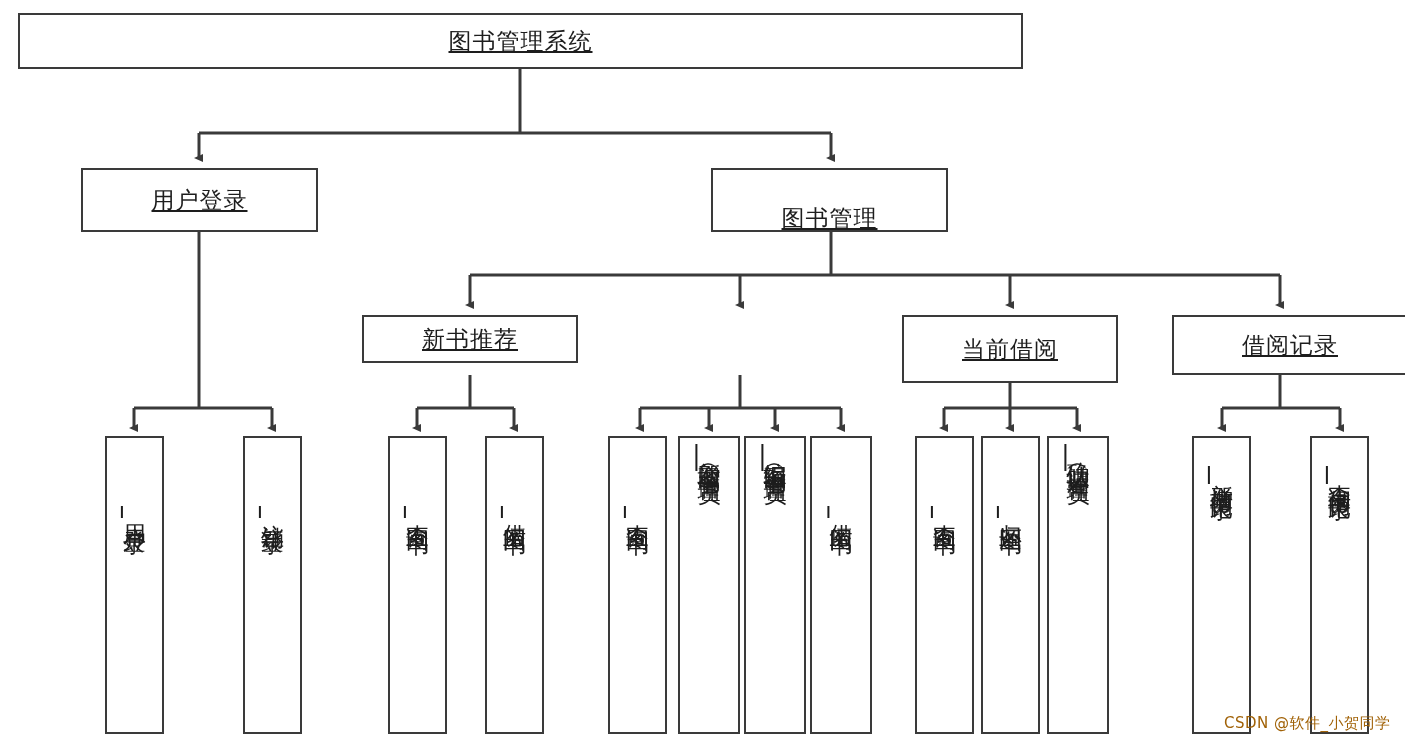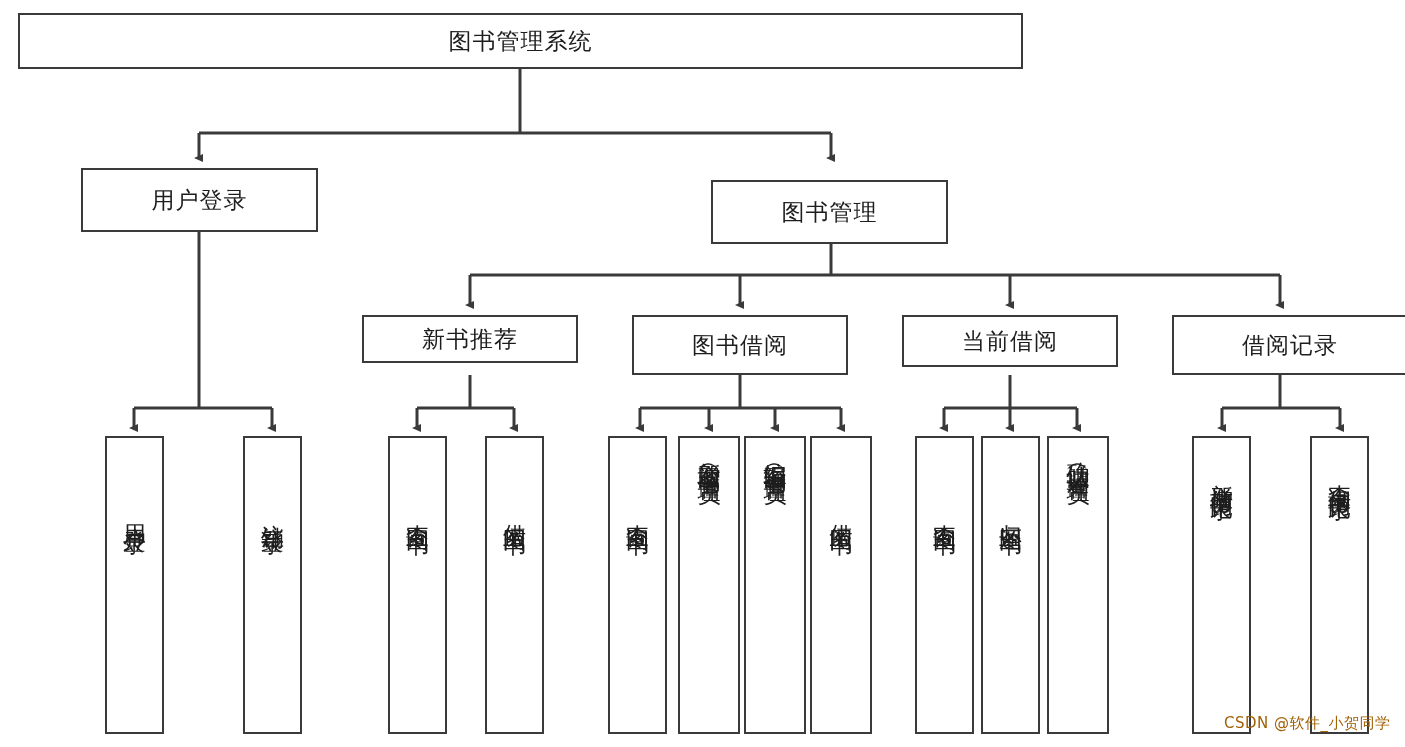--- a/index.html
+++ b/index.html
@@ -27,20 +27,21 @@
   }
   .node {
     position: absolute;
     box-sizing: border-box;
     background: #ffffff;
     border: 2px solid #3a3a3a;
     display: flex;
     align-items: center;
     justify-content: center;
     color: #1d1d1d;
+    text-decoration: underline;
   }
   .node .label {
     display: block;
     white-space: nowrap;
     letter-spacing: 1px;
   }
   .node.h .label {
     font-size: 23px;
     line-height: 1;
   }
@@ -119,31 +120,28 @@
     </g>
   </svg>
 
   <div class="node h" style="left:18px; top:13px; width:1005px; height:56px;">
     <span class="label">图书管理系统</span>
   </div>
 
   <div class="node h" style="left:81px; top:168px; width:237px; height:64px;">
     <span class="label">用户登录</span>
   </div>
-  <div class="node h" style="left:711px; top:180px; width:237px; height:64px;">
+  <div class="node h" style="left:711px; top:168px; width:237px; height:64px;align-items:flex-end;">
     <span class="label">图书管理</span>
   </div>
 
   <div class="node h" style="left:362px; top:315px; width:216px; height:48px;">
     <span class="label">新书推荐</span>
   </div>
-  <div class="node h" style="left:632px; top:315px; width:216px; height:60px;">
-    <span class="label">图书借阅</span>
-  </div>
-  <div class="node h" style="left:902px; top:315px; width:216px; height:52px;">
+  <div class="node h" style="left:902px; top:315px; width:216px; height:68px;">
     <span class="label">当前借阅</span>
   </div>
   <div class="node h" style="left:1172px; top:315px; width:236px; height:60px;">
     <span class="label">借阅记录</span>
   </div>
 
   <div class="node v" style="left:105px; top:436px; width:59px; height:298px; padding-top:68px;">
     <span class="label">用户登录</span>
   </div>
   <div class="node v" style="left:243px; top:436px; width:59px; height:298px; padding-top:68px;">

